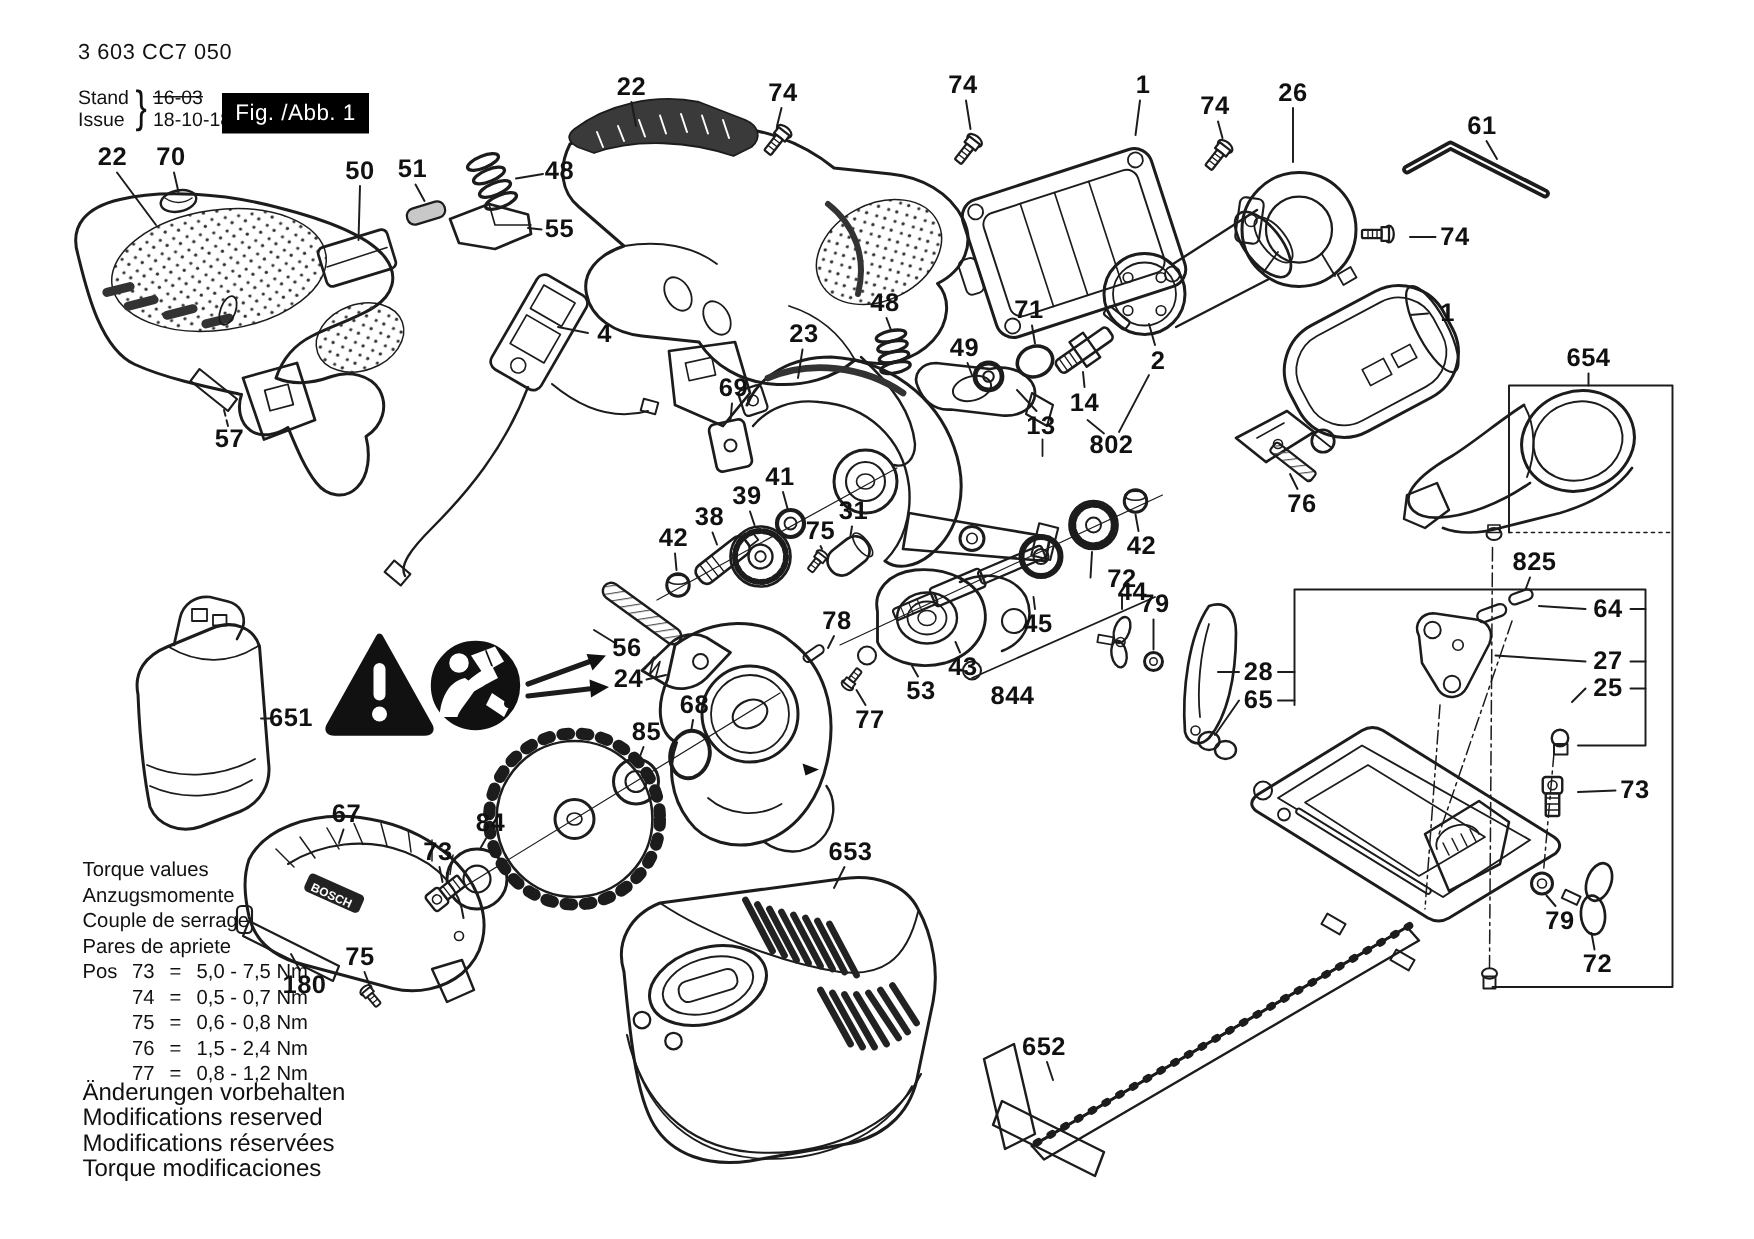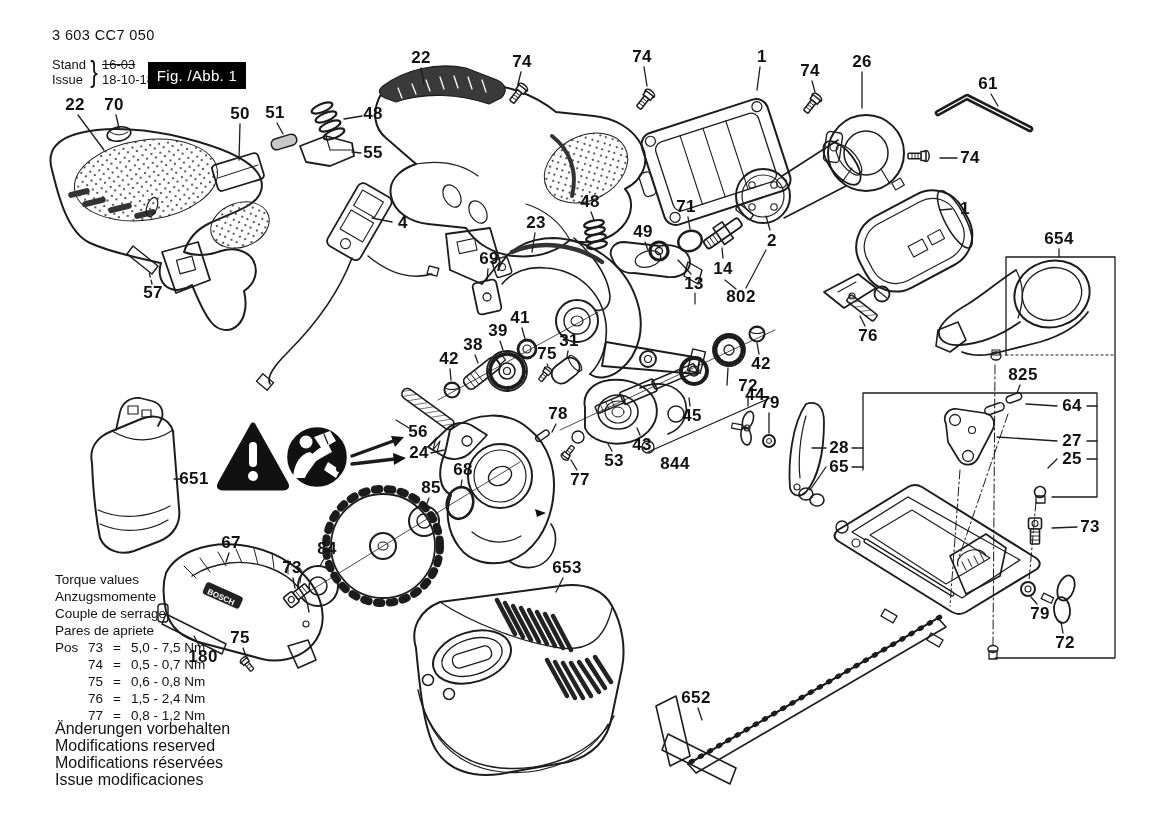--- a/index.html
+++ b/index.html
@@ -767,15 +767,15 @@
       <span class="tp1">77</span>
       <span class="tp2">=</span>
       <span>0,8 - 1,2 Nm</span>
     </div>
   </div>
 
   <div class="footer">
     <div>Änderungen vorbehalten</div>
     <div>Modifications reserved</div>
     <div>Modifications réservées</div>
-    <div>Issue modificaciones</div>
+    <div>Torque modificaciones</div>
   </div>
 </div>
 
 </body></html>

